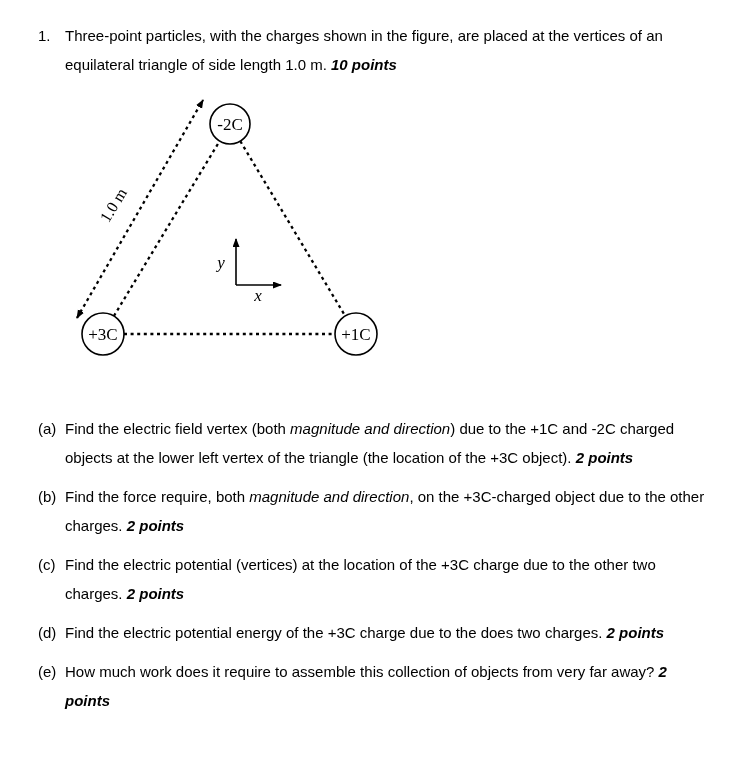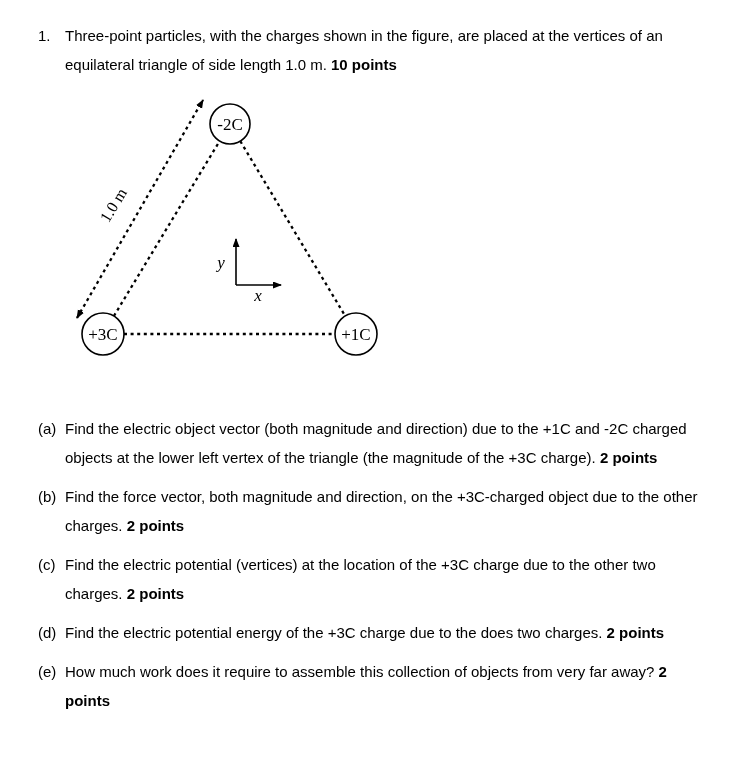--- a/index.html
+++ b/index.html
@@ -26,22 +26,22 @@
     display: flex;
     align-items: flex-start;
   }
   .label-col {
     flex: 0 0 27px;
     width: 27px;
   }
   .text-col {
     width: 650px;
   }
-  .seg-bold { font-weight: bold; }
-  .seg-italic { }
+  .seg-bold { font-weight: bold; font-style: italic; }
+  .seg-italic { font-style: italic; }
   .seg-normal { font-weight: normal; font-style: normal; }
 
   .figure-wrap {
     margin: 14px 0 34px 22px;
   }
   .part {
     margin-bottom: 10px;
   }
   .fig-label {
     font-family: "Liberation Serif", serif;
@@ -114,25 +114,25 @@
       <text x="43" y="247" class="fig-label" text-anchor="middle">+3C</text>
 
       <circle cx="296" cy="241" r="21" class="charge-circle"></circle>
       <text x="296" y="247" class="fig-label" text-anchor="middle">+1C</text>
     </svg>
   </div>
 
   <div>
     <div class="row part">
       <div class="label-col">(a)</div>
-      <div class="text-col"><span class="seg-normal">Find the electric object vector (both </span><span class="seg-italic">magnitude and direction</span><span class="seg-normal">) due to the +1C and -2C charged objects at the lower left vertex of the triangle (the magnitude of the +3C charge). </span><span class="seg-bold">2 points</span></div>
+      <div class="text-col"><span class="seg-normal">Find the electric field vertex (both </span><span class="seg-italic">magnitude and direction</span><span class="seg-normal">) due to the +1C and -2C charged objects at the lower left vertex of the triangle (the location of the +3C object). </span><span class="seg-bold">2 points</span></div>
     </div>
     <div class="row part">
       <div class="label-col">(b)</div>
-      <div class="text-col"><span class="seg-normal">Find the force vector, both </span><span class="seg-italic">magnitude and direction</span><span class="seg-normal">, on the +3C-charged object due to the other charges. </span><span class="seg-bold">2 points</span></div>
+      <div class="text-col"><span class="seg-normal">Find the force require, both </span><span class="seg-italic">magnitude and direction</span><span class="seg-normal">, on the +3C-charged object due to the other charges. </span><span class="seg-bold">2 points</span></div>
     </div>
     <div class="row part">
       <div class="label-col">(c)</div>
       <div class="text-col"><span class="seg-normal">Find the electric potential (vertices) at the location of the +3C charge due to the other two charges. </span><span class="seg-bold">2 points</span></div>
     </div>
     <div class="row part">
       <div class="label-col">(d)</div>
       <div class="text-col"><span class="seg-normal">Find the electric potential energy of the +3C charge due to the does two charges. </span><span class="seg-bold">2 points</span></div>
     </div>
     <div class="row part">

